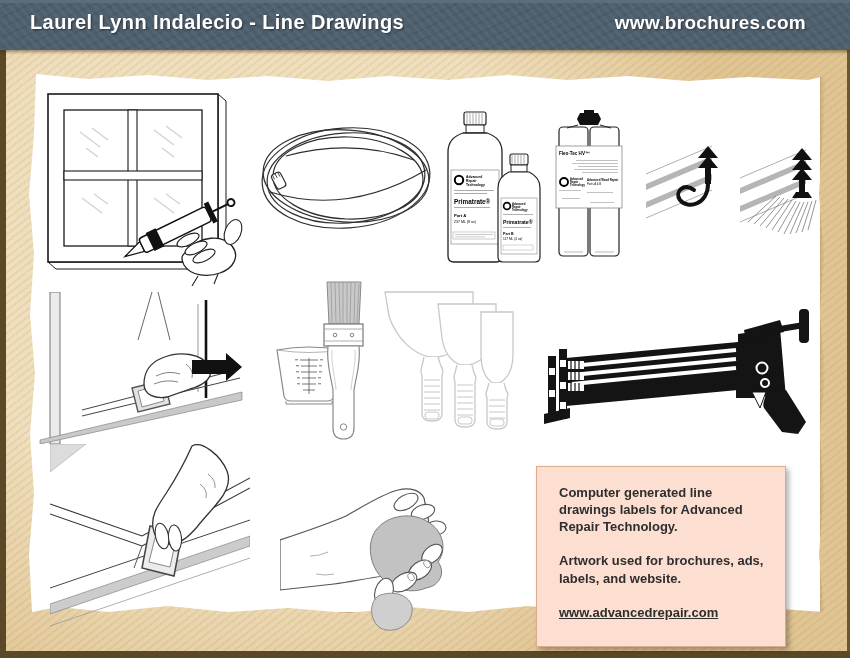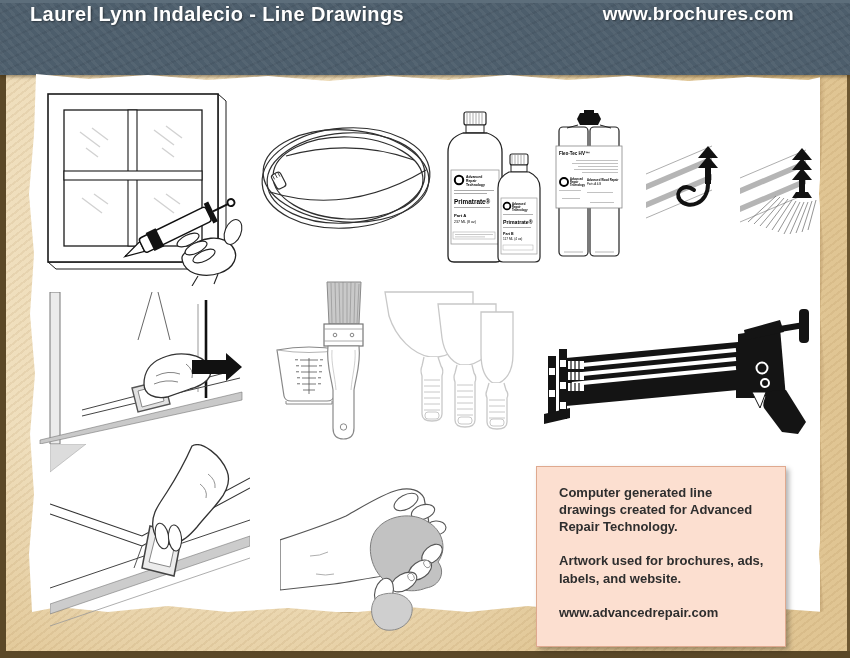--- a/index.html
+++ b/index.html
@@ -8,29 +8,29 @@
     position:relative;width:850px;height:658px;overflow:hidden;
     font-family:"Liberation Sans",sans-serif;
     background:
       repeating-linear-gradient(-38deg, rgba(150,110,55,.10) 0 2px, rgba(0,0,0,0) 2px 6px),
       radial-gradient(circle at 30% 40%, rgba(255,248,230,.5) 0 40%, rgba(0,0,0,0) 70%),
       #e0c593;
     box-shadow:inset 6px 0 0 #5b4827, inset 0 -7px 0 #5b4827, inset -3px 0 0 #6d5731;
   }
   
   .header{
-    position:absolute;left:0;top:0;width:850px;height:75px;
+    position:absolute;left:0;top:0;width:850px;height:50px;
     background:
       repeating-linear-gradient(48deg, rgba(255,255,255,.045) 0 3px, rgba(0,0,0,0) 3px 7px),
       repeating-linear-gradient(-25deg, rgba(0,0,0,.06) 0 2px, rgba(0,0,0,0) 2px 9px),
       var(--header-bg,#4d5e6c);
     border-top:3px solid #5d6e7b;
     box-shadow:0 2px 3px rgba(60,40,10,.45);
-    display:flex;align-items:flex-start;justify-content:space-between;
-    padding:0 56px 8px 30px;
+    display:flex;align-items:center;justify-content:space-between;
+    padding:0 44px 8px 30px;
   }
   .header .title{
     color:#fff;font-size:20px;font-weight:bold;letter-spacing:.4px;
     text-shadow:1px 1px 2px rgba(0,0,0,.45);
   }
   .header .site{
     color:#fff;font-size:19px;font-weight:bold;letter-spacing:.3px;
     text-shadow:1px 1px 2px rgba(0,0,0,.45);
   }
   
@@ -51,21 +51,21 @@
   
   .infobox{
     position:absolute;left:536px;top:466px;width:250px;
     background:var(--infobox-bg,#fcdfd0);
     border:1px solid #dfa98f;
     box-shadow:3px 3px 5px rgba(0,0,0,.3);
     padding:17px 20px 15px 22px;
     color:#2e2e2e;font-size:13px;font-weight:bold;line-height:1.32;
   }
   .infobox p{margin:0 0 17px 0;}
-  .infobox p:last-child{margin-bottom:10px;}
+  .infobox p:last-child{margin-bottom:10px;text-decoration:underline;}
 </style>
 </head>
 <body>
 
 <div class="stage">
 
   <div class="header">
     <div class="title">Laurel Lynn Indalecio - Line Drawings</div>
     <div class="site">www.brochures.com</div>
   </div>
@@ -419,18 +419,18 @@
       <g fill="#fff" stroke="#888" stroke-width=".8">
         <ellipse cx="131" cy="99" rx="3" ry="4" transform="rotate(-30 131 99)"></ellipse>
         <ellipse cx="147" cy="86" rx="3" ry="4" transform="rotate(-36 147 86)"></ellipse>
       </g>
       <path d="M98,118 C112,112 128,116 132,128 C134,142 122,154 106,152 C92,150 86,128 98,118 Z" fill="#cfcfcf" stroke="#8a8a8a" stroke-width="1"></path>
       <path d="M36,96 q10,2 18,0 M30,78 q10,0 18,-4" stroke="#999" stroke-width=".8" fill="none"></path>
     </svg>
   </div>
 
   <div class="infobox">
-    <p>Computer generated line drawings created for Advanced Repair Technology.</p>
+    <p>Computer generated line drawings labels for Advanced Repair Technology.</p>
     <p>Artwork used for brochures, ads, labels, and website.</p>
     <p>www.advancedrepair.com</p>
   </div>
 
 </div>
 
 </body></html>

